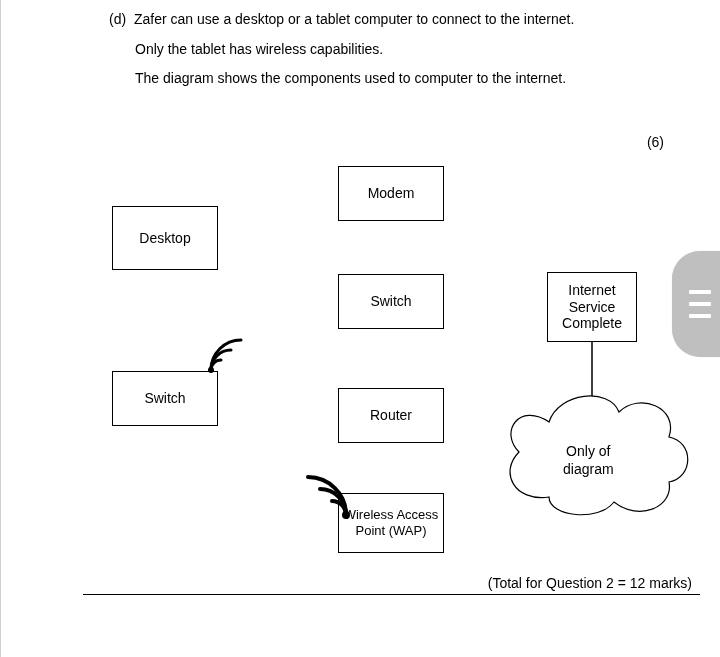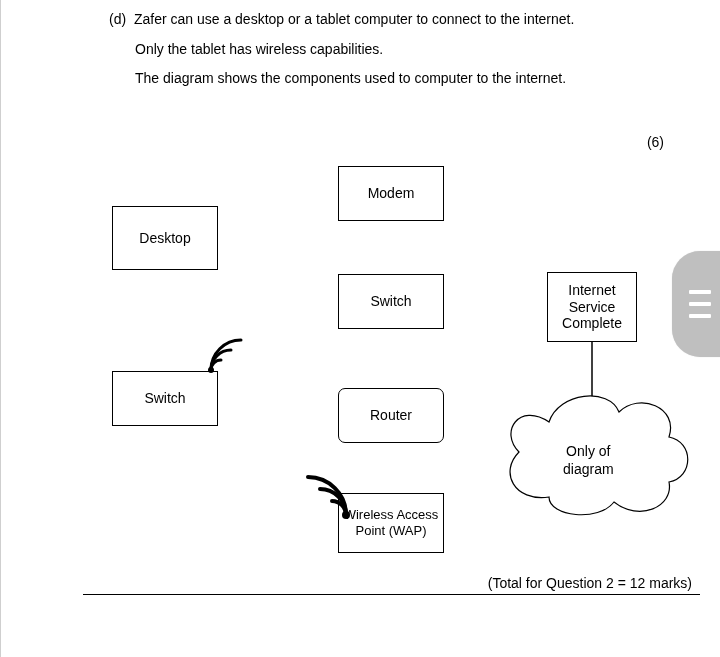--- a/index.html
+++ b/index.html
@@ -53,21 +53,21 @@
     justify-content: center;
     text-align: center;
     line-height: 1.2;
     padding: 0 4px;
     box-sizing: border-box;
   }
   .desktop { left: 21px;  top: 46px;  width: 106px; height: 64px; }
   .tablet  { left: 21px;  top: 211px; width: 106px; height: 55px; }
   .modem   { left: 247px; top: 6px;   width: 106px; height: 55px; }
   .switch  { left: 247px; top: 114px; width: 106px; height: 55px; }
-  .router  { left: 247px; top: 228px; width: 106px; height: 55px; border-radius: 7px; }
+  .router  { left: 247px; top: 228px; width: 106px; height: 55px; }
   .wap     { left: 247px; top: 333px; width: 106px; height: 60px; font-size: 13px; }
   .isp     { left: 456px; top: 112px; width: 90px;  height: 70px; }
 
   .wifi {
     position: absolute;
     font-family: Arial, sans-serif;
     pointer-events: none;
   }
   .cloud {
     position: absolute;

